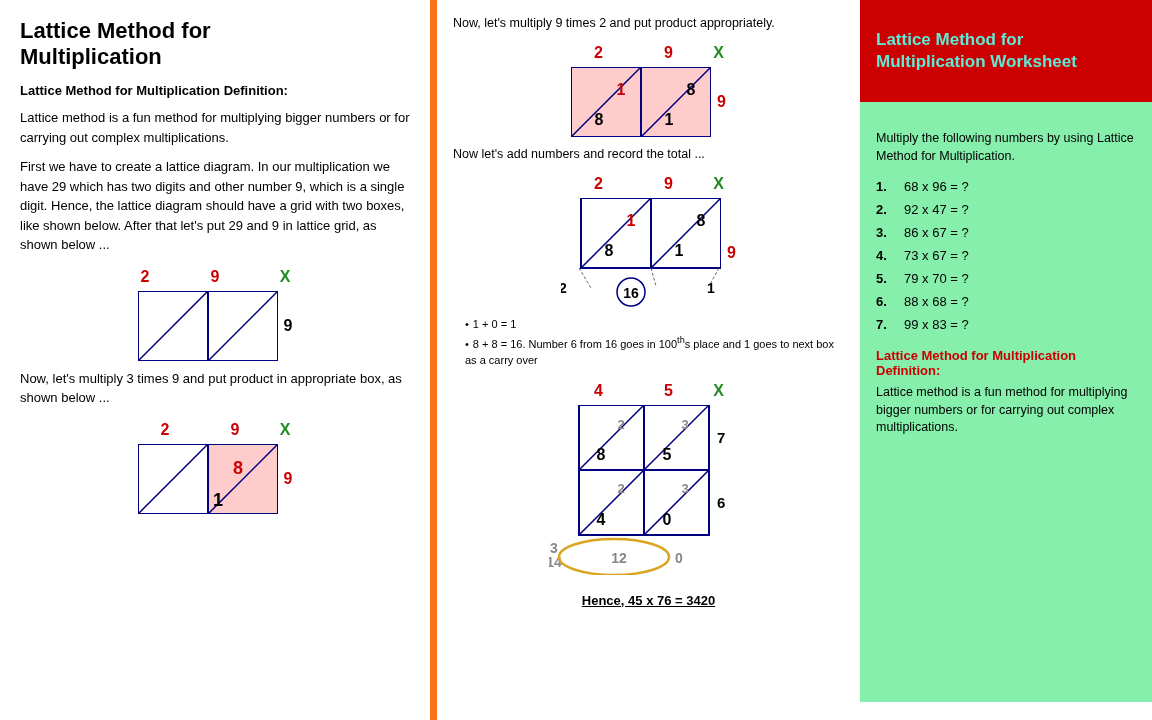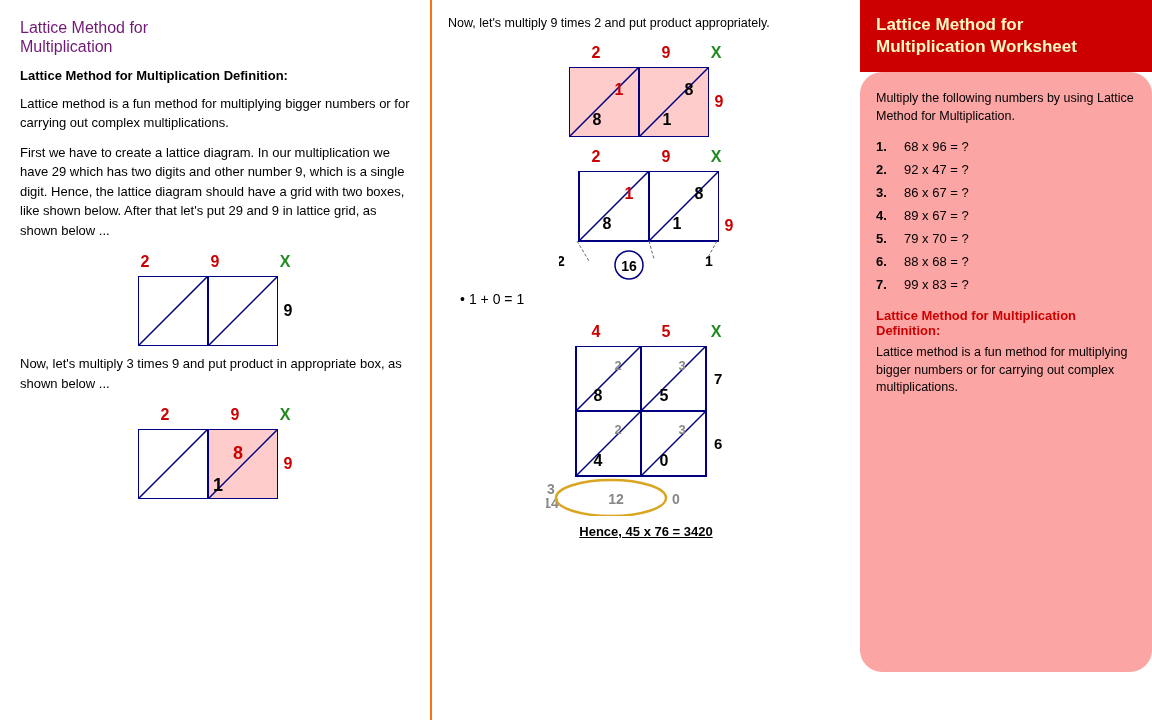--- a/index.html
+++ b/index.html
@@ -15,23 +15,23 @@
     
     .left-panel {
       width: 430px;
       padding: 18px 20px;
       font-size: 13px;
       line-height: 1.5;
       flex-shrink: 0;
       overflow: hidden;
     }
     .left-panel h1 {
-      font-size: 16px;
-      font-weight: normal;
-      color: #701a75;
+      font-size: 22px;
+      font-weight: bold;
+      color: #000000;
       line-height: 1.2;
       margin-bottom: 10px;
     }
     .left-panel .definition-title {
       font-size: 13px;
       font-weight: bold;
       margin-bottom: 8px;
     }
     .left-panel p {
       font-size: 13px;
@@ -71,59 +71,58 @@
     }
 
     
     .middle-panel {
       width: 430px;
       padding: 14px 16px;
       font-size: 12.5px;
       line-height: 1.5;
       flex-shrink: 0;
       overflow: hidden;
-      border-left: 2px solid #f97316;
+      border-left: 7px solid #f97316;
     }
     .middle-panel p {
       margin-bottom: 6px;
       font-size: 12.5px;
     }
     .bullet-list {
       margin: 6px 0 10px 12px;
-      font-size: 14px;
+      font-size: 11px;
     }
     .bullet-list li {
       list-style: none;
       margin-bottom: 2px;
     }
     .bullet-list li::before {
       content: "•";
       margin-right: 4px;
     }
 
     
     .right-panel {
       width: 292px;
       flex-shrink: 0;
       overflow: hidden;
     }
     .right-panel-header {
       background: #CC0000;
-      color: #fef9c3;
-      padding: 14px 16px;
+      color: #5eead4;
+      padding: 29px 16px;
       font-size: 17px;
       font-weight: bold;
       line-height: 1.3;
     }
     .right-panel-body {
-      background: #fca5a5;
-      padding: 18px 16px;
+      background: #86efac;
+      padding: 28px 16px;
       height: calc(720px - 120px);
       color: #000;
-      border-radius: 22px;
     }
     .right-panel-body .instructions {
       font-size: 12.5px;
       margin-bottom: 14px;
       line-height: 1.4;
     }
     .problem-list {
       list-style: none;
       margin-bottom: 16px;
     }
@@ -217,20 +216,21 @@
         <text x="50" y="28" font-size="16" font-weight="bold" fill="#CC0000" text-anchor="middle">1</text>
         <text x="28" y="58" font-size="16" font-weight="bold" fill="#000" text-anchor="middle">8</text>
 
         <text x="120" y="28" font-size="16" font-weight="bold" fill="#000" text-anchor="middle">8</text>
         <text x="98" y="58" font-size="16" font-weight="bold" fill="#000" text-anchor="middle">1</text>
       </svg>
       <span class="right-num" style="color:#CC0000;">9</span>
     </div>
   </div>
 
+  <p>Now let's add numbers and record the total ...</p>
 
   <div class="lattice-area">
     <div class="lattice-label-row">
       <span style="color:#CC0000;width:70px;text-align:center;">2</span>
       <span style="color:#CC0000;width:70px;text-align:center;">9</span>
       <span style="color:#228B22;width:30px;text-align:center;">X</span>
     </div>
     <div class="lattice-grid-container">
       <svg class="lattice-svg" width="160" height="110">
 
@@ -254,20 +254,21 @@
         <line x1="18" y1="70" x2="30" y2="90" stroke="#666" stroke-width="1" stroke-dasharray="3,2"></line>
         <line x1="90" y1="70" x2="95" y2="88" stroke="#666" stroke-width="1" stroke-dasharray="3,2"></line>
         <line x1="158" y1="70" x2="148" y2="88" stroke="#666" stroke-width="1" stroke-dasharray="3,2"></line>
       </svg>
       <span class="right-num" style="color:#CC0000;">9</span>
     </div>
   </div>
 
   <ul class="bullet-list">
     <li><span>1 + 0 = 1</span></li>
+    <li>8 + 8 = 16. Number 6 from 16 goes in 100<sup>th</sup>s place and 1 goes to next box as a carry over</li>
   </ul>
 
 
   <div class="lattice-area">
     <div class="lattice-label-row">
       <span style="color:#CC0000;width:70px;text-align:center;">4</span>
       <span style="color:#CC0000;width:70px;text-align:center;">5</span>
       <span style="color:#228B22;width:30px;text-align:center;">X</span>
     </div>
     <div class="lattice-grid-container">
@@ -302,21 +303,21 @@
         <text x="5" y="148" font-size="14" font-weight="bold" fill="#888" text-anchor="middle">3</text>
         <text x="5" y="162" font-size="14" font-weight="bold" fill="#888" text-anchor="middle">14</text>
         <text x="70" y="158" font-size="14" font-weight="bold" fill="#888" text-anchor="middle">12</text>
         <text x="130" y="158" font-size="14" font-weight="bold" fill="#888" text-anchor="middle">0</text>
 
         <ellipse cx="65" cy="152" rx="55" ry="18" fill="none" stroke="#DAA520" stroke-width="2.5"></ellipse>
 
         <text x="10" y="168" font-size="11" font-weight="bold" fill="#000" text-decoration="underline"></text>
       </svg>
     </div>
-    <p style="font-weight:bold;text-decoration:underline;font-size:13px;margin-top:6px;">Hence, 45 x 76 = 3420</p>
+    <p style="font-weight:bold;text-decoration:underline;font-size:13px;margin-top:16px;">Hence, 45 x 76 = 3420</p>
   </div>
 </div>
 
 <div class="right-panel">
   <div class="right-panel-header">
     <span>Lattice Method for Multiplication Worksheet</span>
   </div>
   <div class="right-panel-body">
     <p class="instructions">Multiply the following numbers by using Lattice Method for Multiplication.</p>
     <ul class="problem-list">
@@ -327,21 +328,21 @@
         <li>
           <span class="num">2.</span>
           <span>92 x 47 = ?</span>
         </li>
         <li>
           <span class="num">3.</span>
           <span>86 x 67 = ?</span>
         </li>
         <li>
           <span class="num">4.</span>
-          <span>89 x 67 = ?</span>
+          <span>73 x 67 = ?</span>
         </li>
         <li>
           <span class="num">5.</span>
           <span>79 x 70 = ?</span>
         </li>
         <li>
           <span class="num">6.</span>
           <span>88 x 68 = ?</span>
         </li>
         <li>

